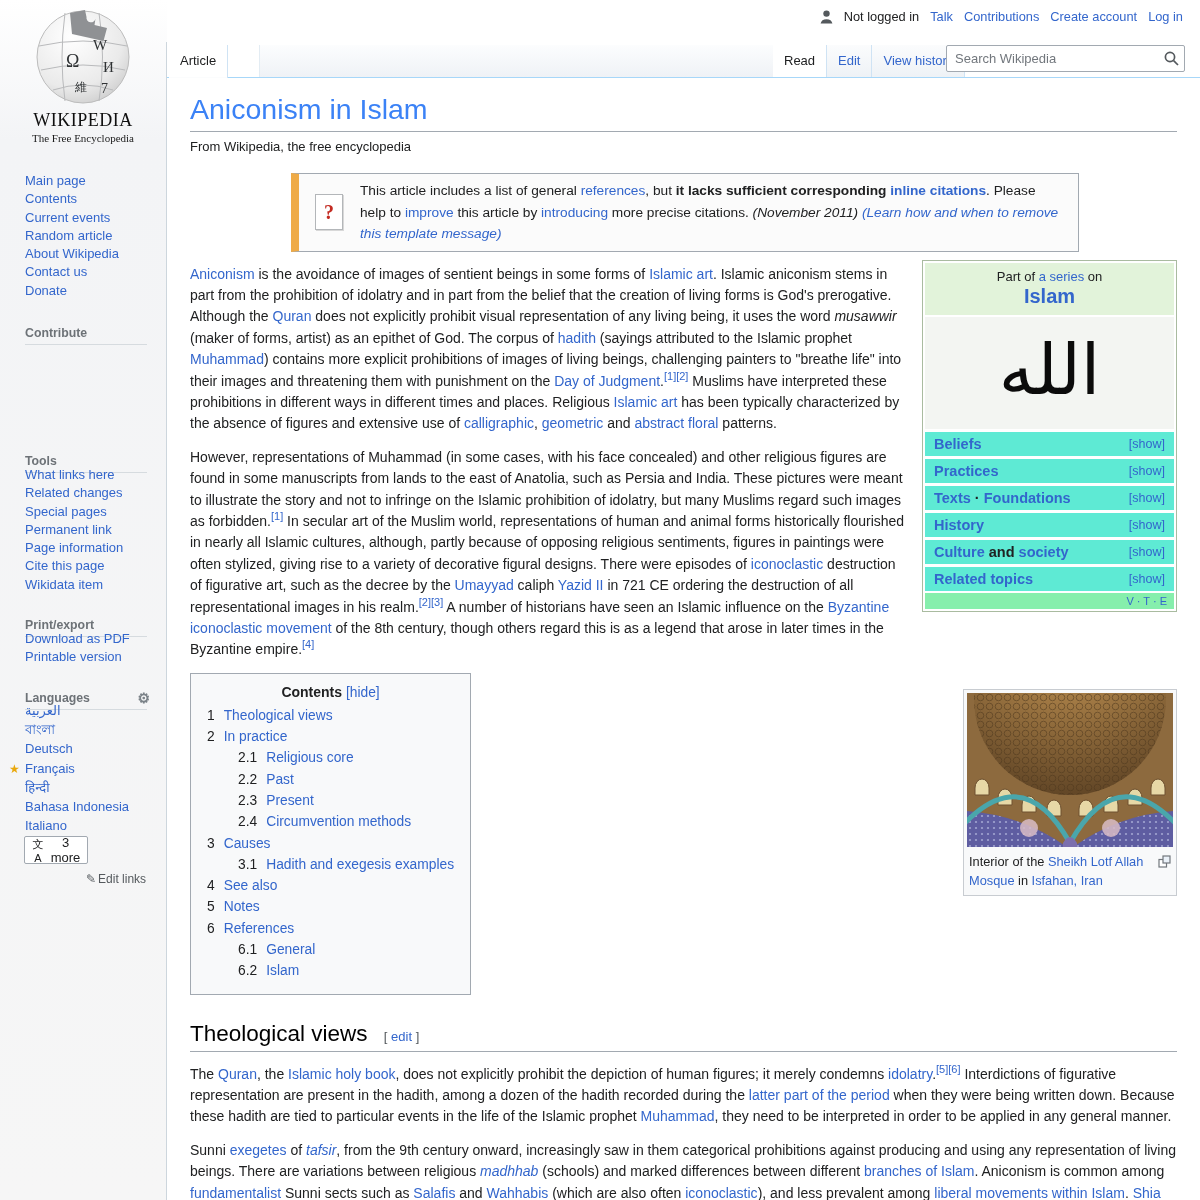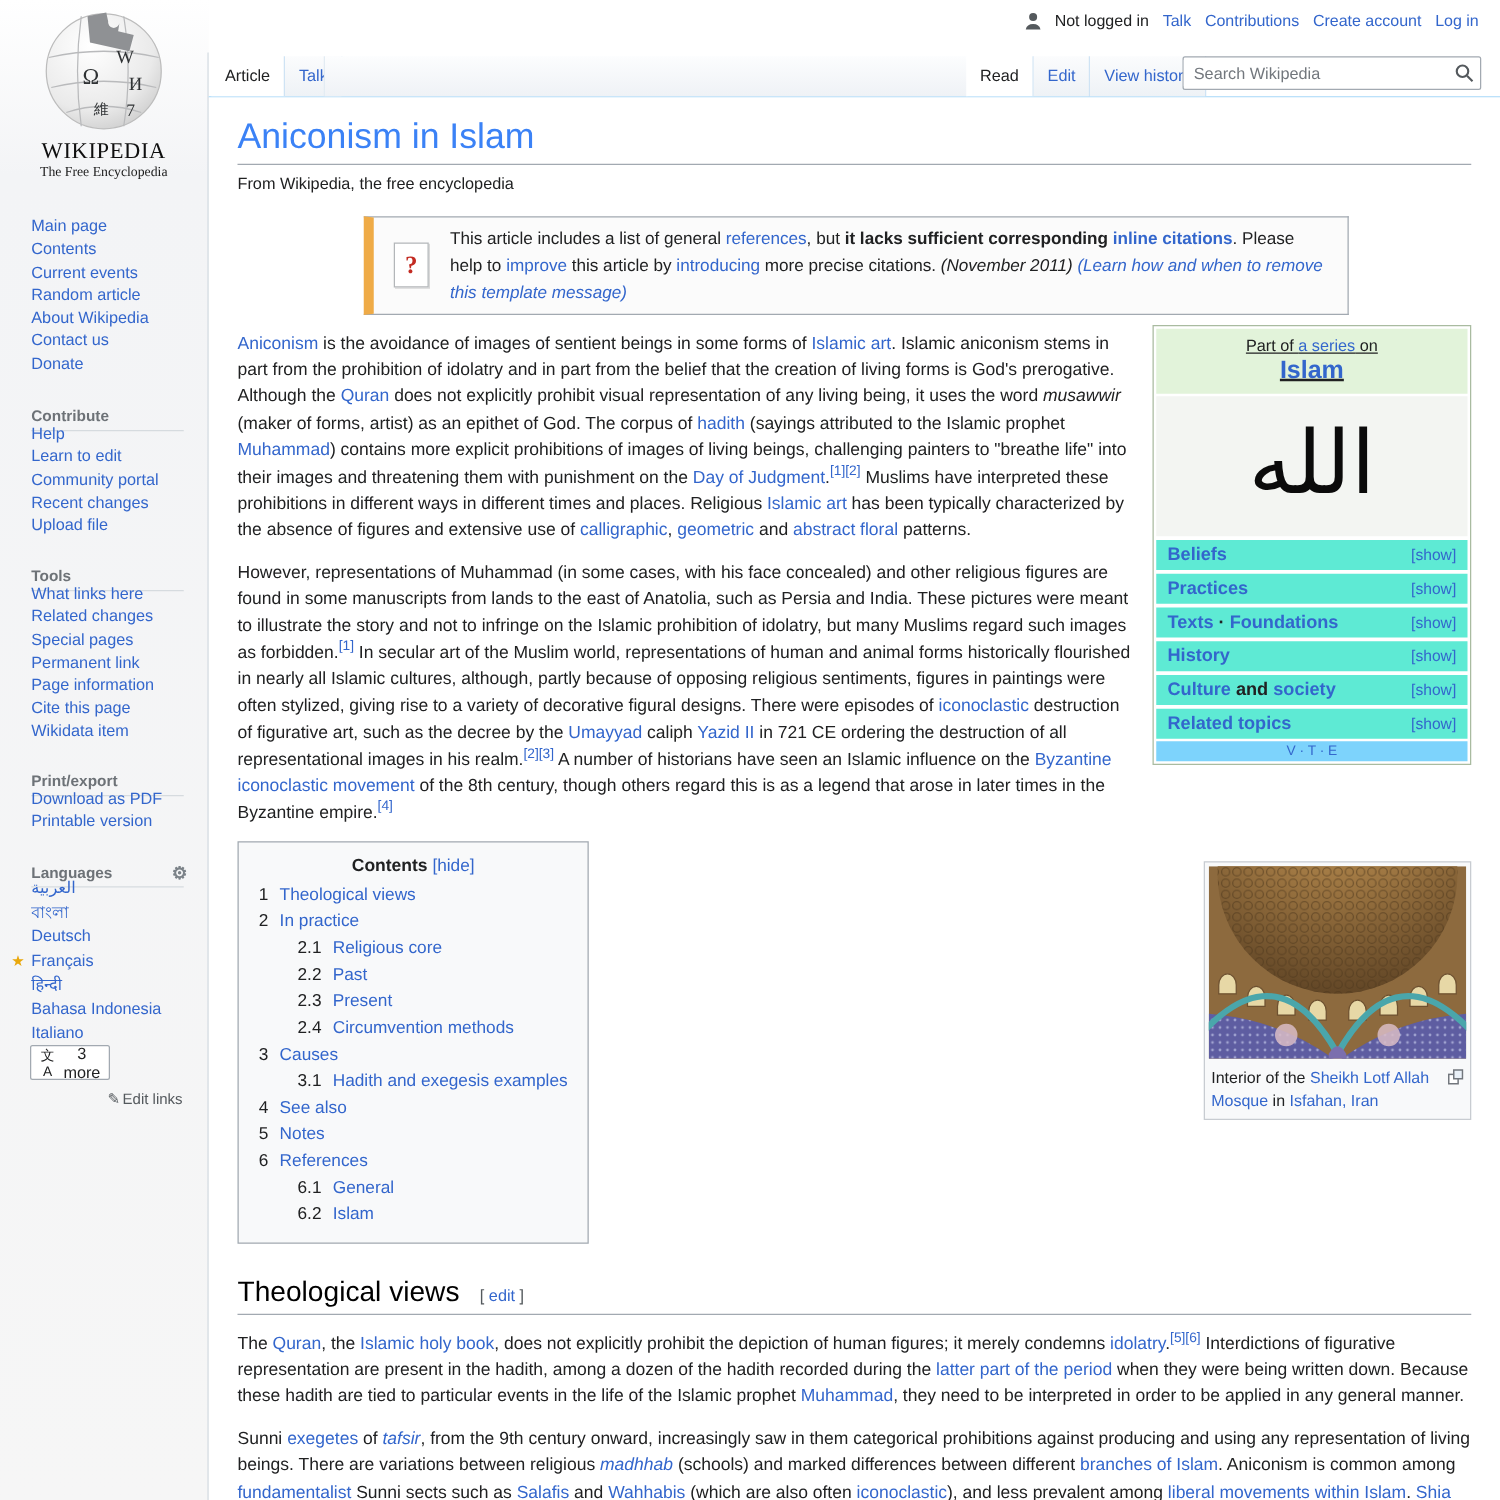--- a/index.html
+++ b/index.html
@@ -29,21 +29,21 @@
   .editlinks{position:absolute;left:86px;top:872px;font-size:12px;color:#54595d;cursor:pointer;}
   .pencil{font-size:12px;color:#54595d;margin-right:2px;}
 
   
   .head{position:absolute;left:167px;top:0;width:1033px;height:77px;border-bottom:1px solid #a7d7f9;background:#fff;}
   .pbar{position:absolute;right:17px;top:9px;display:flex;align-items:center;gap:11px;font-size:12.8px;}
   .pplain{color:#202122;}
   .tab{height:32px;line-height:32px;padding:0 11px;font-size:13px;white-space:nowrap;cursor:pointer;}
   .tab.active{background:#fff;color:#202122;border-right:1px solid #cfe3f4;}
   .tab.link{color:#3366cc;background:linear-gradient(#fbfcfd,#eef2f6);border-right:1px solid #cfe3f4;}
-  .tabs-left{position:absolute;left:2px;top:45px;display:flex;}
+  .tabs-left{position:absolute;left:2px;top:45px;display:flex;flex-direction:column;}
   .tabstrip{position:absolute;left:92px;top:45px;width:514px;height:32px;
     background:linear-gradient(#fcfdfe,#eff2f6);border-left:1px solid #e3ecf3;}
   .tabs-right{position:absolute;left:606px;top:45px;display:flex;}
   .searchbox{position:absolute;left:779px;top:45px;width:237px;height:25px;border:1px solid #a2a9b1;
     border-radius:2px;background:#fff;display:flex;align-items:center;}
   .searchbox input{border:0;outline:0;flex:1;height:21px;padding:0 8px;font-size:13px;
     font-family:"Liberation Sans",sans-serif;color:#202122;}
   .searchbox input::placeholder{color:#72777d;}
   .magbtn{width:26px;display:flex;align-items:center;justify-content:center;cursor:pointer;}
 
@@ -59,31 +59,31 @@
   .s-i{font-style:italic;}
   .s-br{color:#54595d;}
 
   .ambox{display:flex;align-items:center;gap:17px;border:1px solid #a2a9b1;border-left:8px solid #efab47;
     background:#fbfbfb;padding:6px 16px;margin:19px 98px 0 101px;font-size:13.7px;line-height:21.5px;}
   .qbook{flex:0 0 26px;width:26px;height:34px;border:1px solid #b3b6b9;background:#fff;
     box-shadow:1px 1px 0 #d8d8d8;display:flex;align-items:center;justify-content:center;}
   .qmark{color:#c32b22;font-size:20px;font-weight:700;font-family:"Liberation Serif",serif;}
 
   .islam-box{float:right;width:249px;margin:8px 0 12px 16px;border:1px solid #a9bba0;background:#fff;padding:2px;}
-  .ib-head{background:#e2f3da;text-align:center;padding:6px 15px 7px;font-size:13px;text-decoration:underline;}
+  .ib-head{background:#e2f3da;text-align:center;padding:6px 15px 7px;font-size:13px;}
   .ib-title{font-size:20px;font-weight:700;color:#3366cc;margin-top:1px;cursor:pointer;}
   .ib-callig{background:#f3f5f2;text-align:center;height:112px;line-height:106px;font-size:70px;
     font-family:"DejaVu Sans",sans-serif;color:#0b0b0b;margin-top:2px;}
   .ib-row{display:flex;justify-content:space-between;align-items:center;background:#5eead4;
     margin-top:3px;padding:4px 9px;font-size:14.5px;}
   .ib-show{font-size:12.5px;color:#3366cc;cursor:pointer;}
   .ib-portal{margin-top:3px;background:#f6faf3;text-align:center;padding:4px;font-size:14px;}
   .ib-picon{color:#0c7a26;font-family:"DejaVu Sans",sans-serif;font-size:12px;margin-right:6px;}
   .ib-plabel{font-weight:700;}
-  .ib-vte{margin-top:2px;background:#7dd3fc;text-align:center;padding:2px 7px;font-size:11px;color:#3366cc;}
+  .ib-vte{margin-top:2px;background:#86efac;text-align:right;padding:2px 7px;font-size:11px;color:#3366cc;}
 
   .thumb{float:right;clear:right;margin:3px 0 10px 16px;border:1px solid #c8ccd1;background:#f8f9fa;
     padding:3px;width:206px;}
   .thumb figcaption{font-size:12.8px;line-height:19px;padding:5px 2px 2px;}
   .magnify{float:right;margin:2px 0 0 5px;cursor:pointer;}
 
   .toc{display:table;background:#f8f9fa;border:1px solid #a2a9b1;padding:10px 16px 12px;font-size:13.8px;}
   .toc-title{text-align:center;margin-bottom:5px;}
   .toc-h{font-weight:700;font-size:14px;color:#202122;}
   .toc ul{list-style:none;margin:0;padding:0;line-height:21.3px;}
@@ -137,29 +137,20 @@
         <li><a>Contents</a></li>
         <li><a>Current events</a></li>
         <li><a>Random article</a></li>
         <li><a>About Wikipedia</a></li>
         <li><a>Contact us</a></li>
         <li><a>Donate</a></li>
       </ul>
     </nav>
 
     <h3 class="railhead" style="top:314px">Contribute</h3>
-    <nav class="group" style="top:338px">
-      <ul>
-        <li><a>Help</a></li>
-        <li><a>Learn to edit</a></li>
-        <li><a>Community portal</a></li>
-        <li><a>Recent changes</a></li>
-        <li><a>Upload file</a></li>
-      </ul>
-    </nav>
 
     <h3 class="railhead" style="top:442px">Tools</h3>
     <nav class="group" style="top:466px">
       <ul>
         <li><a>What links here</a></li>
         <li><a>Related changes</a></li>
         <li><a>Special pages</a></li>
         <li><a>Permanent link</a></li>
         <li><a>Page information</a></li>
         <li><a>Cite this page</a></li>

